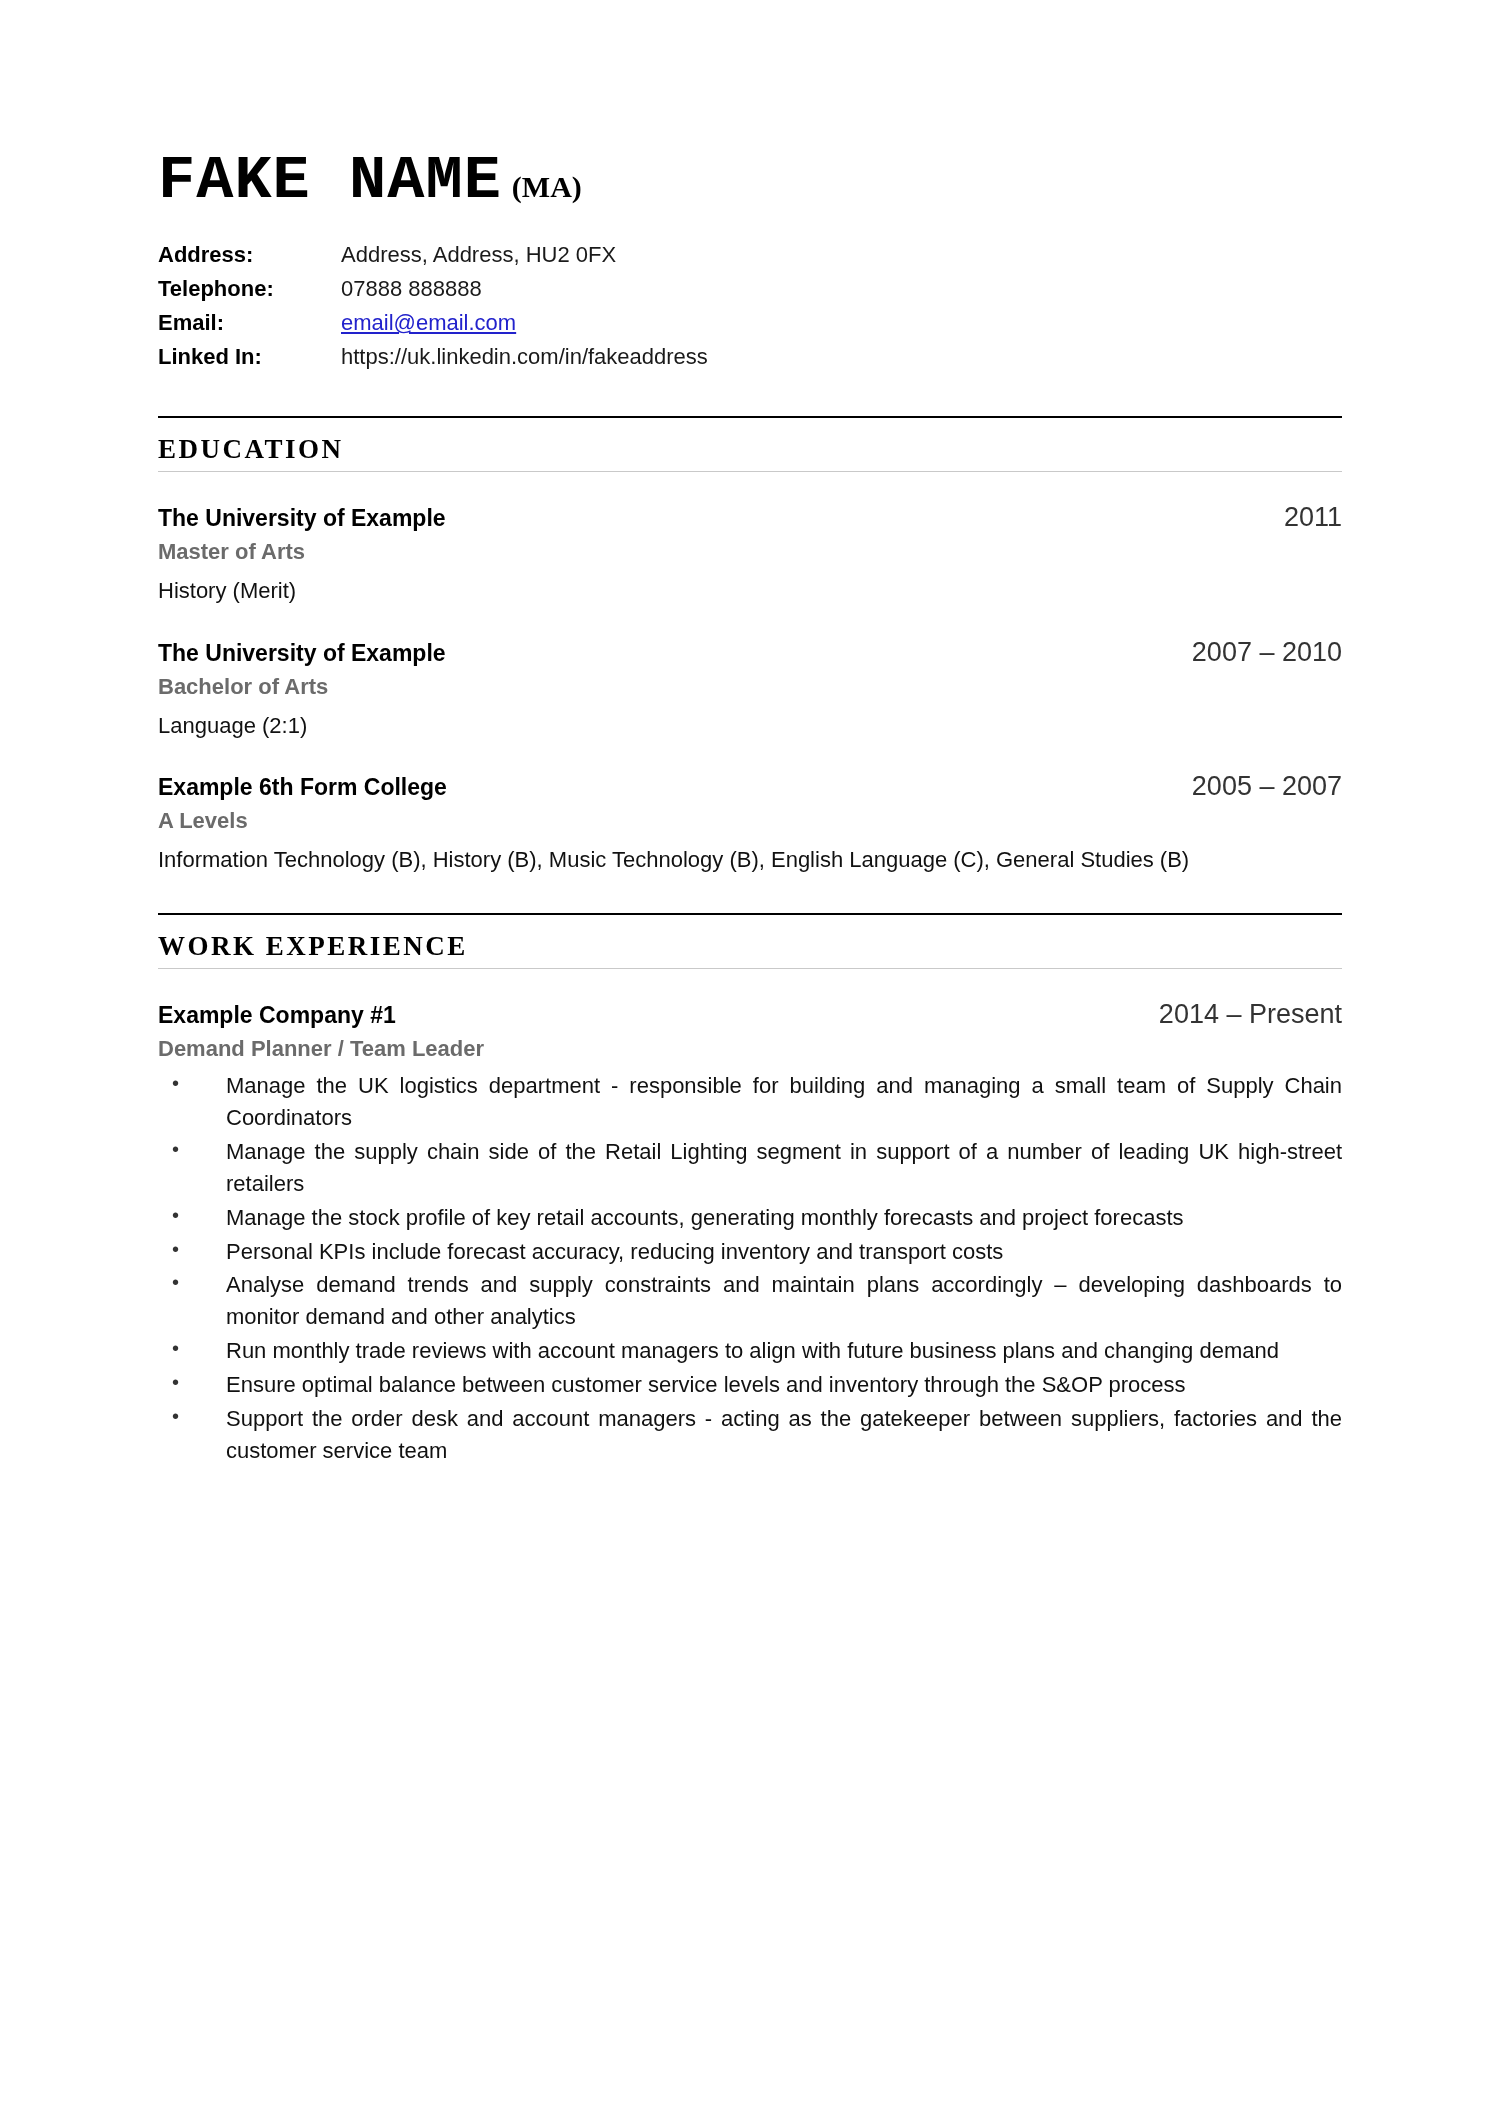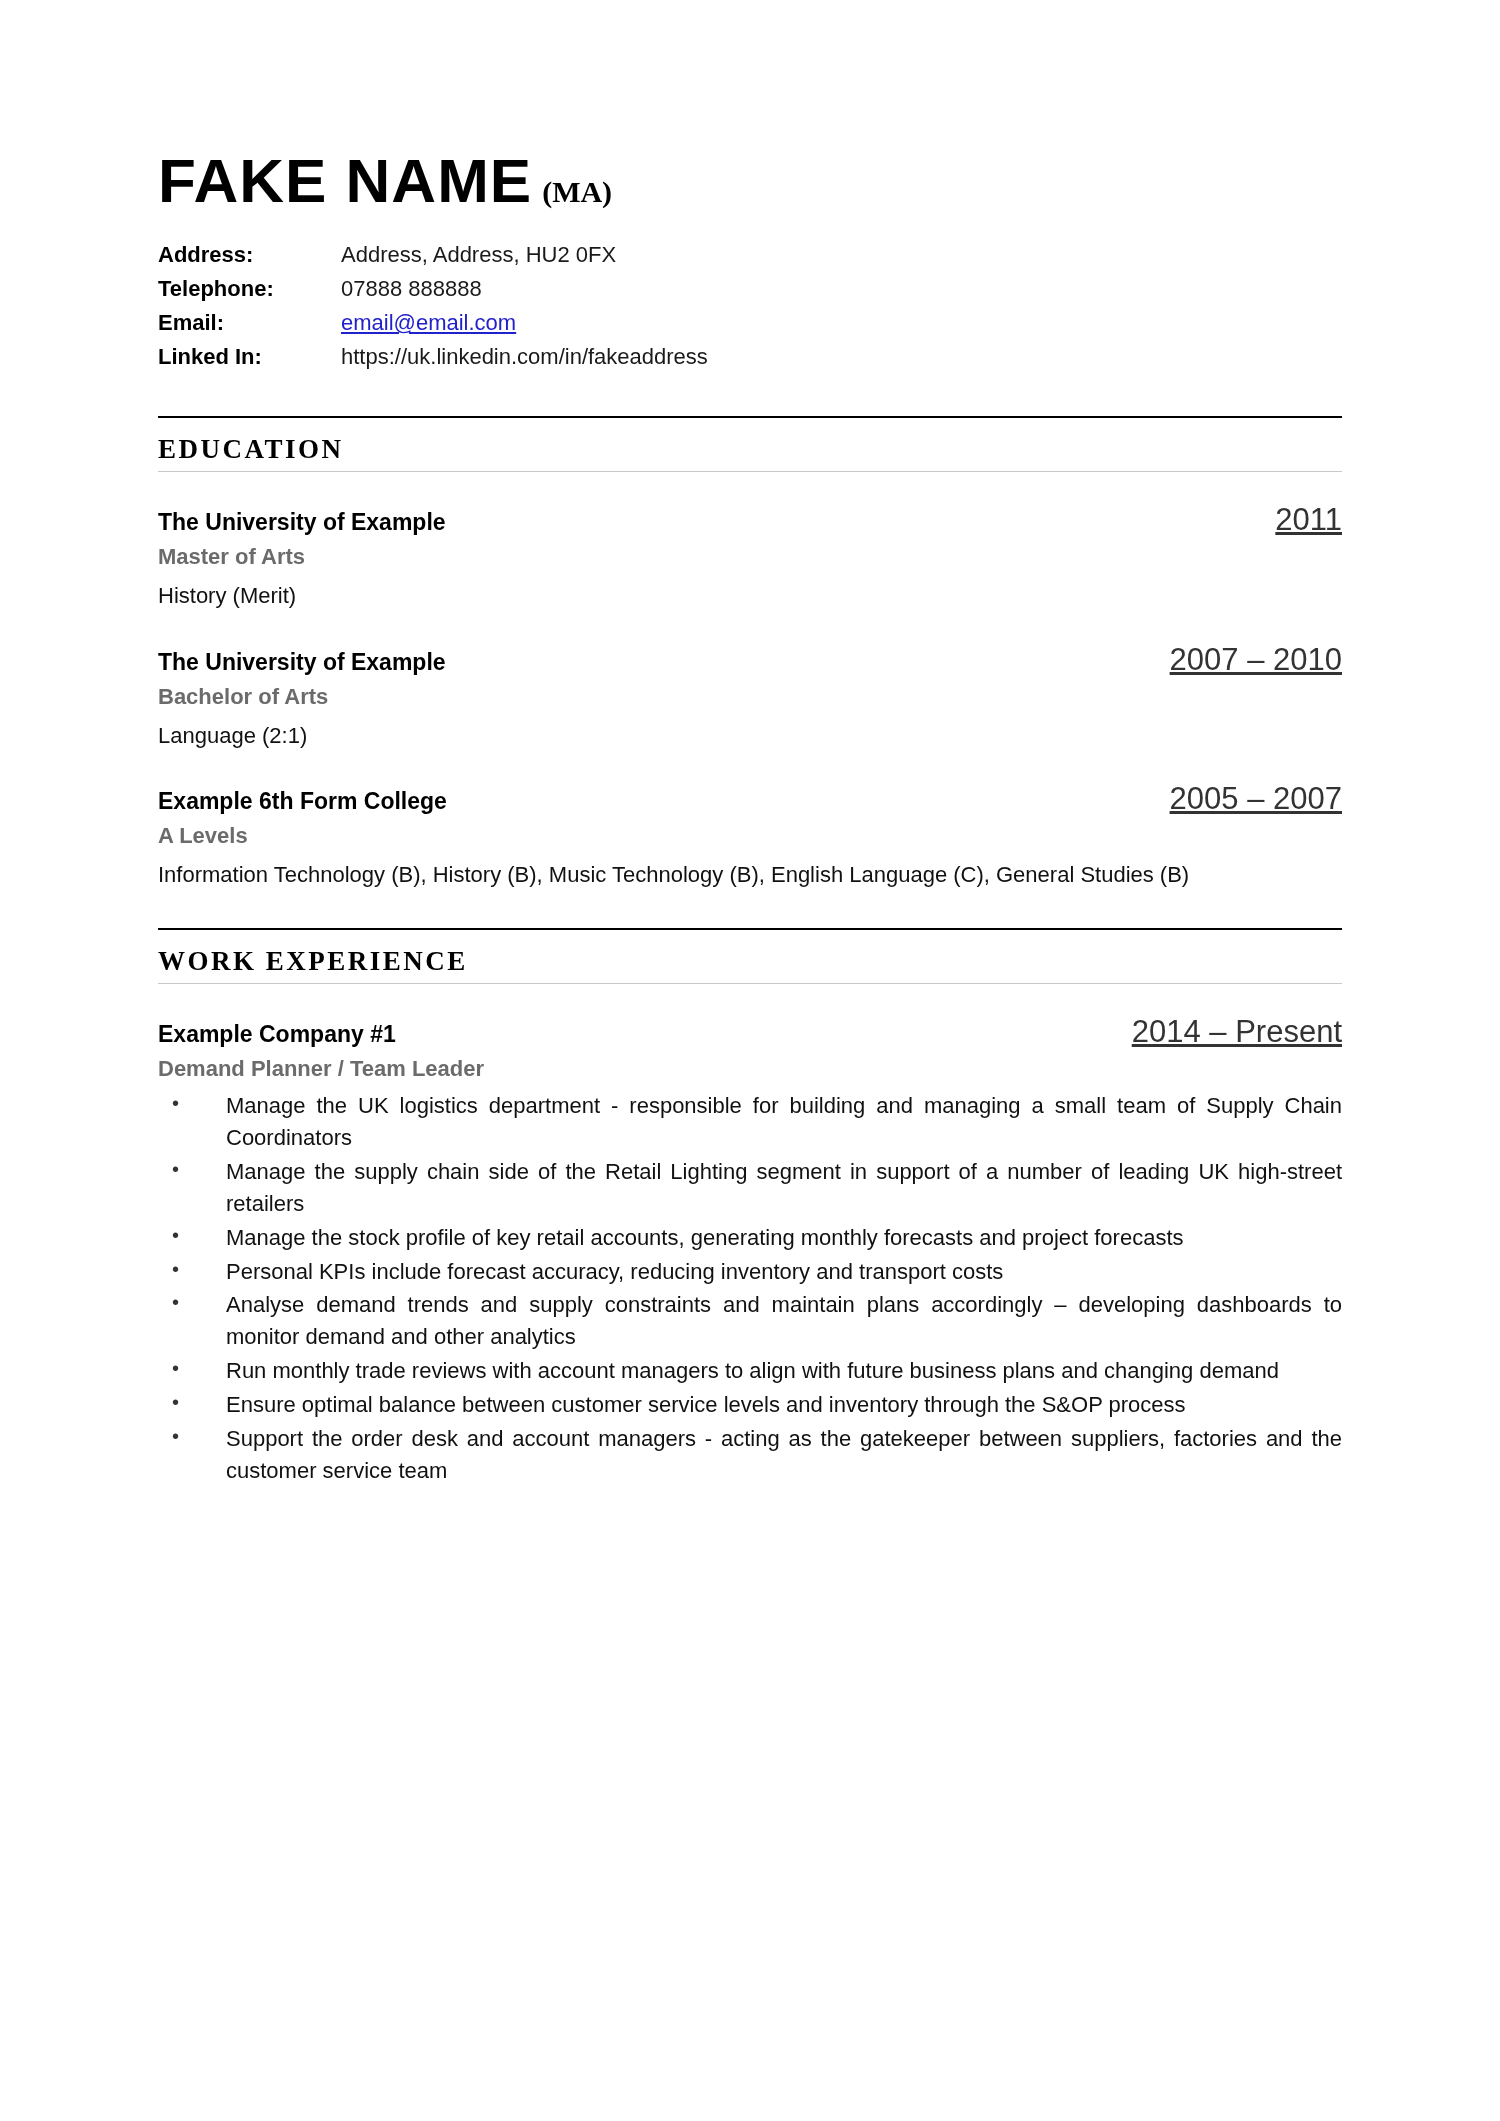--- a/index.html
+++ b/index.html
@@ -22,21 +22,21 @@
     padding: 150px 158px 60px 158px;
   }
 
   
   .name-line {
     display: flex;
     align-items: baseline;
     margin: 0 0 26px 0;
   }
   .name {
-    font-family: Liberation Sans, sans-serif;
+    font-family: Liberation Mono, monospace;
     font-weight: bold;
     font-size: 62px;
     letter-spacing: 1px;
     line-height: 1.0;
     color: #000;
   }
   .name-suffix {
     font-family: "Liberation Serif", serif;
     font-weight: bold;
     font-size: 30px;
@@ -94,25 +94,24 @@
     align-items: baseline;
     justify-content: space-between;
   }
   .entry-org {
     font-size: 23px;
     font-weight: bold;
     color: #000;
     text-align: center;
   }
   .entry-date {
-    font-size: 31px;
+    font-size: 27px;
     color: #333333;
     white-space: nowrap;
     padding-left: 20px;
-    text-decoration: underline;
   }
   .entry-sub {
     font-size: 22px;
     font-weight: bold;
     color: #6b6b6b;
     margin-top: 6px;
   }
   .entry-detail {
     font-size: 22px;
     color: #111111;

